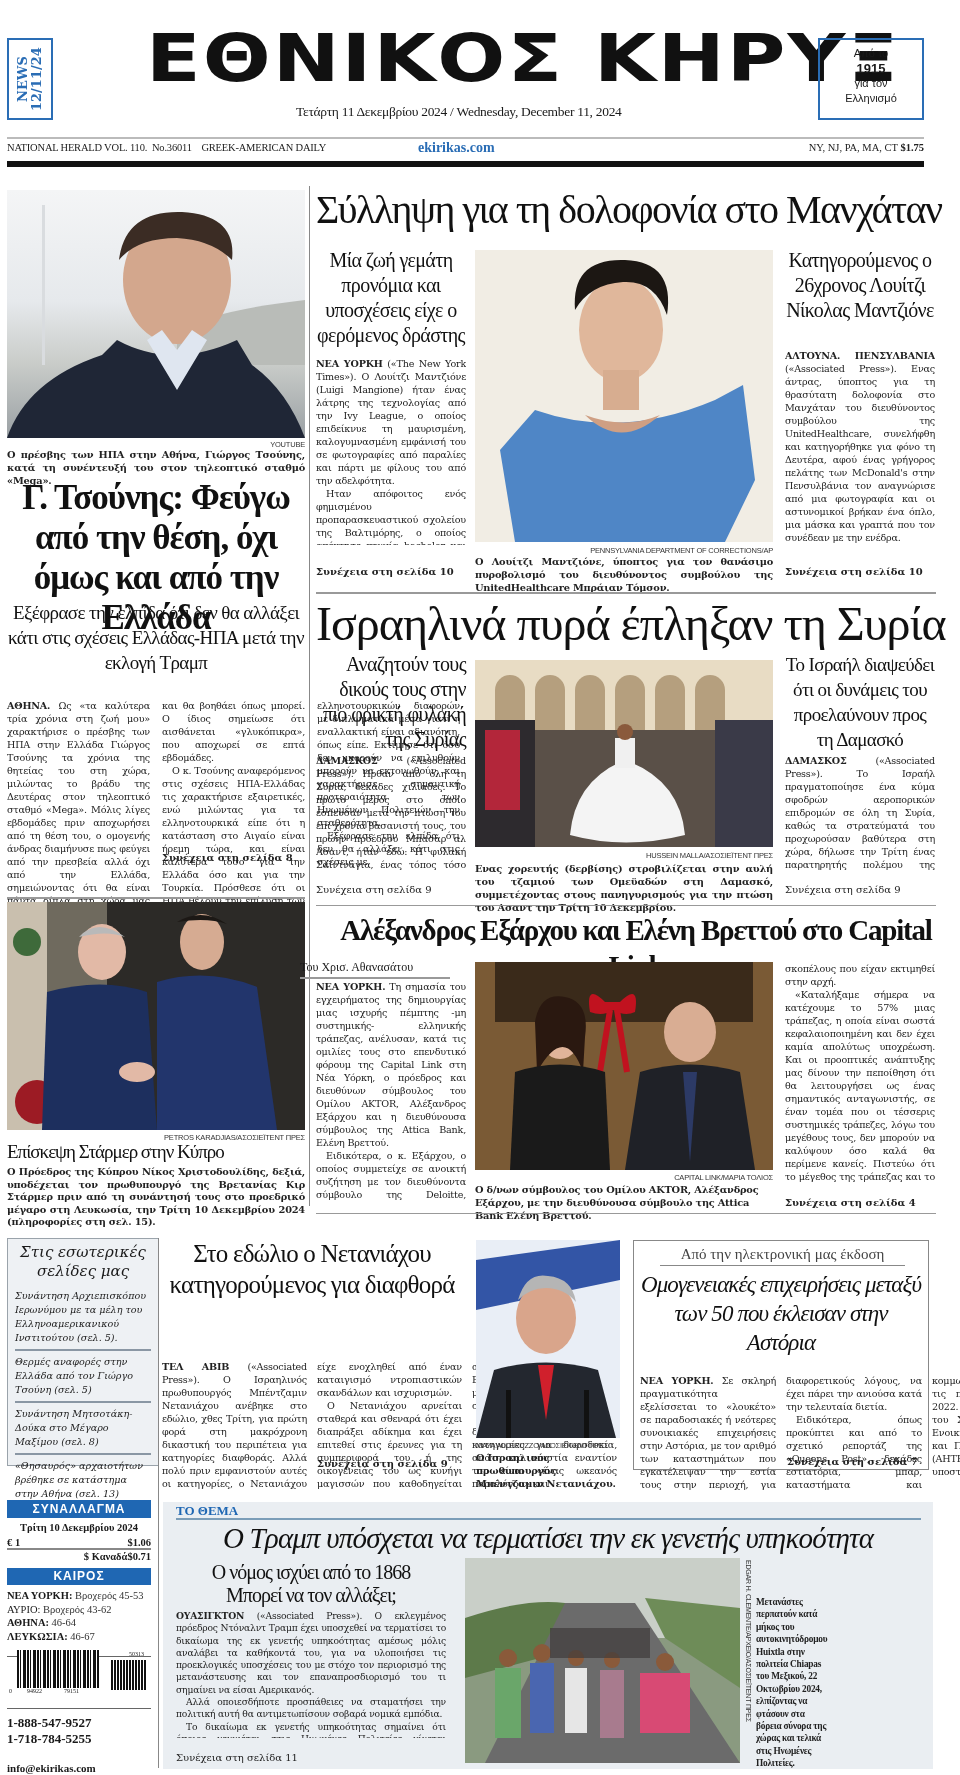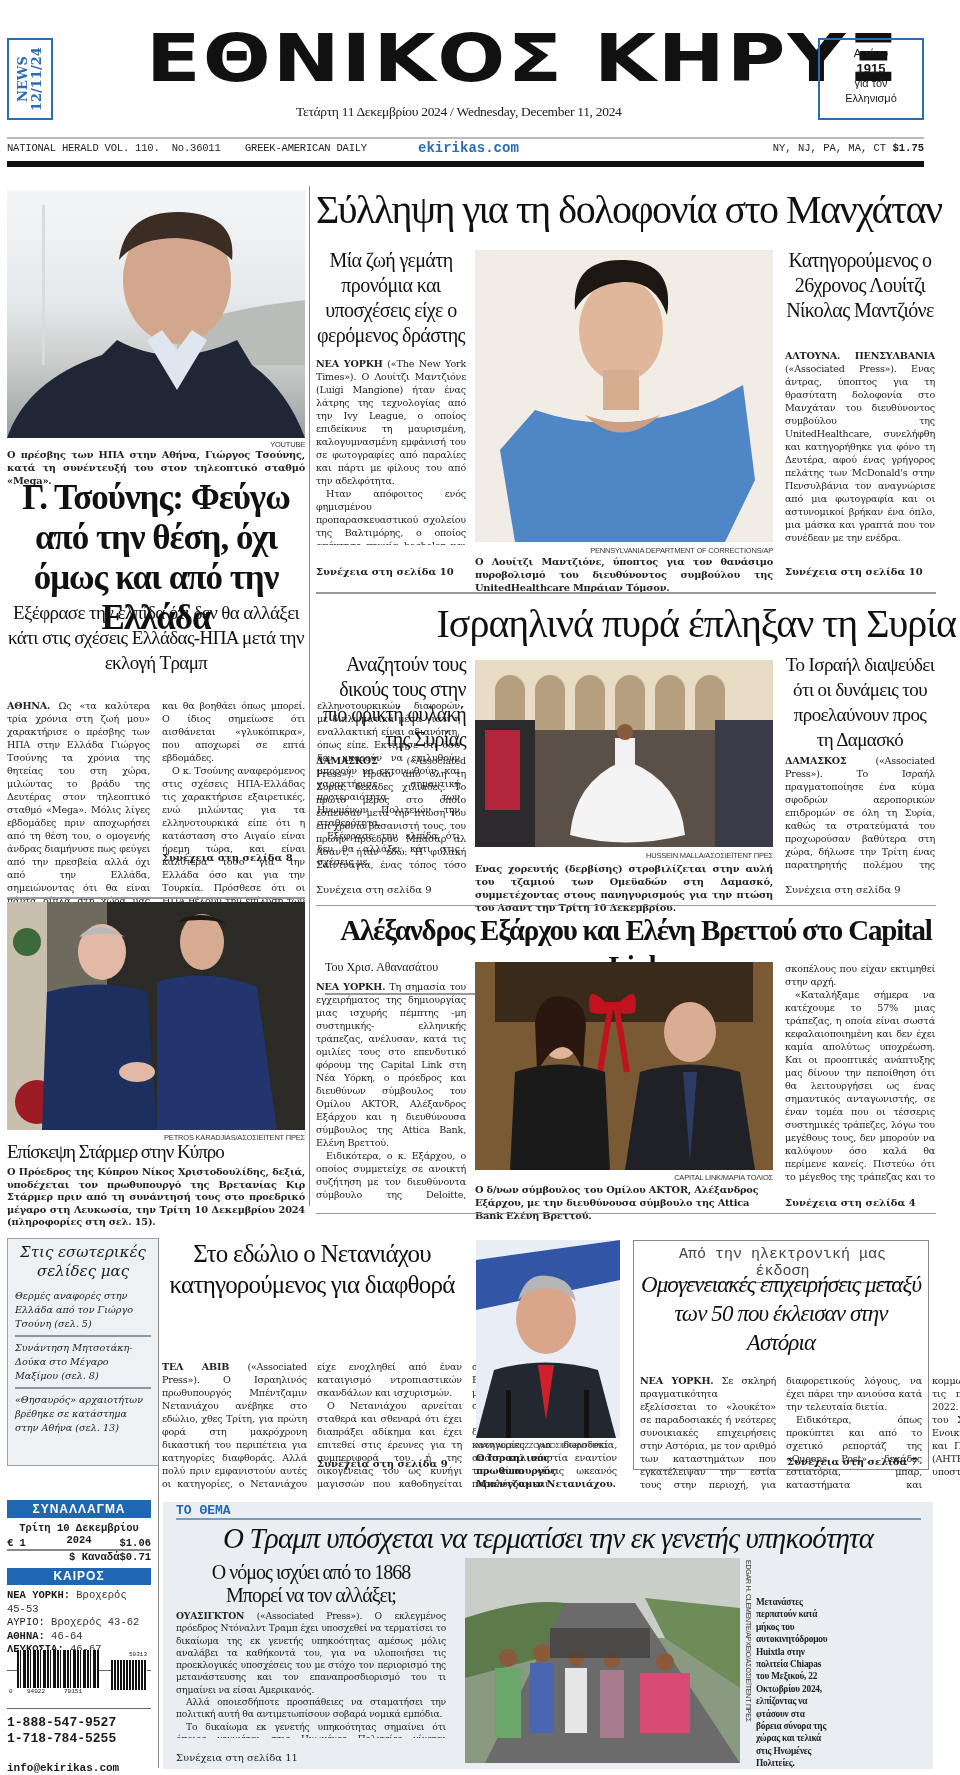--- a/index.html
+++ b/index.html
@@ -1,19 +1,19 @@
 <!DOCTYPE html>
 <html><head>
 <meta charset="utf-8">
 <style>
   * { box-sizing: border-box; margin: 0; padding: 0; }
   body { width: 960px; height: 1775px; background: #fff; font-family: "Liberation Serif", serif; color: #1a1a1a; position: relative; overflow: hidden; }
   .abs { position: absolute; }
   .serif { font-family: "Liberation Serif", serif; }
-  .sans { font-family: Liberation Mono, monospace; }
+  .sans { font-family: Liberation Serif, serif; }
   .body-text { font-family: "DejaVu Serif", serif; font-size: 9.6px; line-height: 13px; text-align: justify; color: #222; letter-spacing: -0.2px; }
   .body-text p { text-indent: 10px; }
   .body-text p.first { text-indent: 0; }
   .dateline { font-weight: bold; }
   .caption { font-family: "DejaVu Serif", serif; font-size: 9.8px; line-height: 13px; font-weight: bold; color: #222; letter-spacing: -0.2px; }
   .credit { font-family: "Liberation Sans", sans-serif; font-size: 7.5px; color: #333; text-align: right; letter-spacing: -0.2px; }
   .cont { font-family: "DejaVu Serif", serif; font-size: 10px; font-weight: bold; color: #222; }
   .vrule { position: absolute; width: 1px; background: #888; }
   .hrule { position: absolute; height: 2px; background: #999; }
   .photo { position: absolute; overflow: hidden; }
@@ -97,21 +97,21 @@
 
 <div class="abs headline" style="left:785px;top:248px;width:150px;font-size:20px;line-height:25px;text-align:center;letter-spacing:-0.6px;">Κατηγορούμενος ο 26χρονος Λουίτζι Νίκολας Μαντζιόνε</div>
 <div class="abs body-text" style="left:785px;top:349px;width:150px;height:196px;overflow:hidden;">
   <p class="first"><span class="dateline">ΑΛΤΟΥΝΑ. ΠΕΝΣΥΛΒΑΝΙΑ</span><span> («Associated Press»). Ενας άντρας, ύποπτος για τη θρασύτατη δολοφονία στο Μανχάταν του διευθύνοντος συμβούλου της UnitedHealthcare, συνελήφθη και κατηγορήθηκε για φόνο τη Δευτέρα, αφού ένας γρήγορος πελάτης των McDonald's στην Πενσυλβάνια τον αναγνώρισε από μια φωτογραφία και οι αστυνομικοί βρήκαν ένα όπλο, μια μάσκα και γραπτά που τον συνέδεαν με την ενέδρα.</span></p>
   <p>Η τυχαία θέαση στο εστιατόριο στην Αλτούνα οδήγησε σε μια σημαντική τομή σε μια δύσκολη αλλά ταχέως εξελισσόμενη έρευνα που καθήλωσε το κοι-</p>
 </div>
 <div class="abs cont" style="left:785px;top:566px;">Συνέχεια στη σελίδα 10</div>
 
 <div class="hrule" style="left:316px;top:592px;width:620px;"></div>
 
-<div class="abs headline" style="left:316px;top:600px;width:640px;font-size:40px;line-height:48px;text-align:right;letter-spacing:-1px;">Ισραηλινά πυρά έπληξαν τη Συρία</div>
+<div class="abs headline" style="left:316px;top:600px;width:640px;font-size:48px;line-height:48px;text-align:left;letter-spacing:-1px;">Ισραηλινά πυρά έπληξαν τη Συρία</div>
 <div class="abs headline" style="left:316px;top:652px;width:150px;font-size:20px;line-height:25px;text-align:right;letter-spacing:-0.6px;">Αναζητούν τους δικούς τους στην πιο φρικτή φυλακή της Συρίας</div>
 <div class="abs body-text" style="left:316px;top:754px;width:150px;height:118px;overflow:hidden;">
   <p class="first"><span class="dateline">ΔΑΜΑΣΚΟΣ</span><span> («Associated Press»). Ηρθαν από όλη τη Συρία, δεκάδες χιλιάδες. Το πρώτο μέρος στο οποίο έσπευσαν μετά την πτώση του επί χρόνια βασανιστή τους, του πρώην προέδρου Μπασάρ αλ Ασαντ, ήταν εδώ: Η φυλακή Σαϊντνάγια, ένας τόπος τόσο διαβόητος για τη φρίκη του, που για καιρό ήταν γνωστός ως «το σφαγείο».</span></p>
 </div>
 <div class="abs" style="left:316px;top:884px;font-family:'DejaVu Serif',serif;font-size:10px;color:#222;">Συνέχεια στη σελίδα 9</div>
 
 <div class="photo" style="left:475px;top:660px;width:298px;height:187px;background:#c8b79c;">
   <svg width="298" height="187" viewBox="0 0 298 187">
     <rect width="298" height="70" fill="#e8dcc4"></rect>
     <g fill="#b59f7e">
@@ -157,21 +157,21 @@
     <path d="M170 20 Q195 5 220 22 Q200 15 170 20Z" fill="#1c1815"></path>
     <path d="M150 80 Q200 65 250 85 L270 228 L150 228Z" fill="#22356c"></path>
     <ellipse cx="130" cy="170" rx="18" ry="10" fill="#e2b9a6"></ellipse>
   </svg>
 </div>
 <div class="abs credit" style="left:7px;top:1133px;width:298px;">PETROS KARADJIAS/ΑΣΟΣΙΕΪΤΕΝΤ ΠΡΕΣ</div>
 <div class="abs headline" style="left:7px;top:1140px;width:298px;font-size:19px;line-height:24px;">Επίσκεψη Στάρμερ στην Κύπρο</div>
 <div class="abs caption" style="left:7px;top:1166px;width:298px;text-align:justify;line-height:12.6px;">Ο Πρόεδρος της Κύπρου Νίκος Χριστοδουλίδης, δεξιά, υποδέχεται τον πρωθυπουργό της Βρετανίας Κιρ Στάρμερ πριν από τη συνάντησή τους στο προεδρικό μέγαρο στη Λευκωσία, την Τρίτη 10 Δεκεμβρίου 2024 (πληροφορίες στη σελ. 15).</div>
 
 <div class="abs headline" style="left:316px;top:912px;width:640px;font-size:29px;line-height:36px;text-align:center;font-weight:bold;letter-spacing:-1.2px;">Αλέξανδρος Εξάρχου και Ελένη Βρεττού στο Capital Link</div>
-<div class="abs" style="left:325px;top:960px;width:150px;font-size:12px;border-bottom:2px solid #999;padding-bottom:18px;">Του Χρισ. Αθανασάτου</div>
+<div class="abs" style="left:300px;top:960px;width:150px;font-size:12px;border-bottom:2px solid #999;padding-bottom:2px;">Του Χρισ. Αθανασάτου</div>
 <div class="abs body-text" style="left:316px;top:980px;width:150px;height:220px;overflow:hidden;">
   <p class="first"><span class="dateline">ΝΕΑ ΥΟΡΚΗ.</span><span> Τη σημασία του εγχειρήματος της δημιουργίας μιας ισχυρής πέμπτης -μη συστημικής- ελληνικής τράπεζας, ανέλυσαν, κατά τις ομιλίες τους στο επενδυτικό φόρουμ της Capital Link στη Νέα Υόρκη, ο πρόεδρος και διευθύνων σύμβουλος του Ομίλου AKTOR, Αλέξανδρος Εξάρχου και η διευθύνουσα σύμβουλος της Attica Bank, Ελένη Βρεττού.</span></p>
   <p>Ειδικότερα, ο κ. Εξάρχου, ο οποίος συμμετείχε σε ανοικτή συζήτηση με τον διευθύνοντα σύμβουλο της Deloitte, Δημήτριο Κουτσόπουλο, έκανε λόγο για μια ιδέα μέσα από την οποία δημιουργήθηκε ένας υγιής τραπεζικός λογαριασμός, παρά τους</p>
 </div>
 <div class="photo" style="left:475px;top:962px;width:298px;height:208px;background:#6b4e2e;">
   <svg width="298" height="208" viewBox="0 0 298 208">
     <rect width="298" height="208" fill="#7a5a35"></rect>
     <rect x="20" y="0" width="258" height="60" fill="#3a2a1a"></rect>
     <path d="M130 40 Q110 20 115 50 Q128 55 138 48 Q150 55 160 50 Q165 20 145 40Z" fill="#c1121f"></path>
     <path d="M135 48 L125 110 M142 48 L152 110" stroke="#c1121f" stroke-width="6"></path>
@@ -188,20 +188,21 @@
 <div class="abs body-text" style="left:785px;top:962px;width:150px;height:220px;overflow:hidden;">
   <p class="first">σκοπέλους που είχαν εκτιμηθεί στην αρχή.</p>
   <p>«Καταλήξαμε σήμερα να κατέχουμε το 57% μιας τράπεζας, η οποία είναι σωστά κεφαλαιοποιημένη και δεν έχει καμία απολύτως υποχρέωση. Και οι προοπτικές ανάπτυξης μας δίνουν την πεποίθηση ότι θα λειτουργήσει ως ένας σημαντικός ανταγωνιστής, σε έναν τομέα που οι τέσσερις συστημικές τράπεζες, λόγω του μεγέθους τους, δεν μπορούν να καλύψουν όσο καλά θα περίμενε κανείς. Πιστεύω ότι το μέγεθος της τράπεζας και το γεγονός ότι είναι νέα, και εξαιρετικά επιθετική σε ό,τι αφορά τη συμμετοχή της στον ανταγωνισμό, σε συνδυα-</p>
 </div>
 <div class="abs cont" style="left:785px;top:1197px;">Συνέχεια στη σελίδα 4</div>
 
 <div class="hrule" style="left:316px;top:1213px;width:620px;height:1px;"></div>
 
 <div class="abs sidebox" style="left:7px;top:1238px;width:152px;height:228px;padding:4px 7px;">
   <div style="font-family:'DejaVu Serif',serif;font-style:italic;font-size:15px;line-height:19px;text-align:center;margin-bottom:4px;">Στις εσωτερικές σελίδες μας</div>
+  <div class="side-item">Συνάντηση Αρχιεπισκόπου Ιερωνύμου με τα μέλη του Ελληνοαμερικανικού Ινστιτούτου (σελ. 5).</div>
   <div class="side-item">Θερμές αναφορές στην Ελλάδα από τον Γιώργο Τσούνη (σελ. 5)</div>
   <div class="side-item">Συνάντηση Μητσοτάκη-Δούκα στο Μέγαρο Μαξίμου  (σελ. 8)</div>
   <div class="side-item" style="border-bottom:none;">«Θησαυρός» αρχαιοτήτων βρέθηκε σε κατάστημα στην Αθήνα  (σελ. 13)</div>
 </div>
 <div class="vrule" style="left:158px;top:1238px;height:530px;"></div>
 
 <div class="abs headline" style="left:162px;top:1238px;width:300px;font-size:25px;line-height:31px;text-align:center;letter-spacing:-0.8px;">Στο εδώλιο ο Νετανιάχου κατηγορούμενος για διαφθορά</div>
 <div class="abs body-text cols2" style="left:162px;top:1316px;width:300px;height:130px;column-fill:auto;column-gap:10px;">
   <p class="first"><span class="dateline">ΤΕΛ ΑΒΙΒ</span><span> («Associated Press»). Ο Ισραηλινός πρωθυπουργός Μπέντζαμιν Νετανιάχου ανέβηκε στο εδώλιο, χθες Τρίτη, για πρώτη φορά στη μακρόχρονη δικαστική του περιπέτεια για κατηγορίες διαφθοράς. Αλλά πολύ πριν εμφανιστούν αυτές οι κατηγορίες, ο Νετανιάχου είχε ενοχληθεί από έναν καταιγισμό ντροπιαστικών σκανδάλων και ισχυρισμών.</span></p>
   <p>Ο Νετανιάχου αρνείται σταθερά και σθεναρά ότι έχει διαπράξει αδίκημα και έχει επιτεθεί στις έρευνες για τη συμπεριφορά του ή της οικογένειάς του ως κυνήγι μαγισσών που καθοδηγείται από εχθρικά Μέσα Ενημέρωσης και ένα μεροληπτικό δικαστικό σύστημα.</p>

